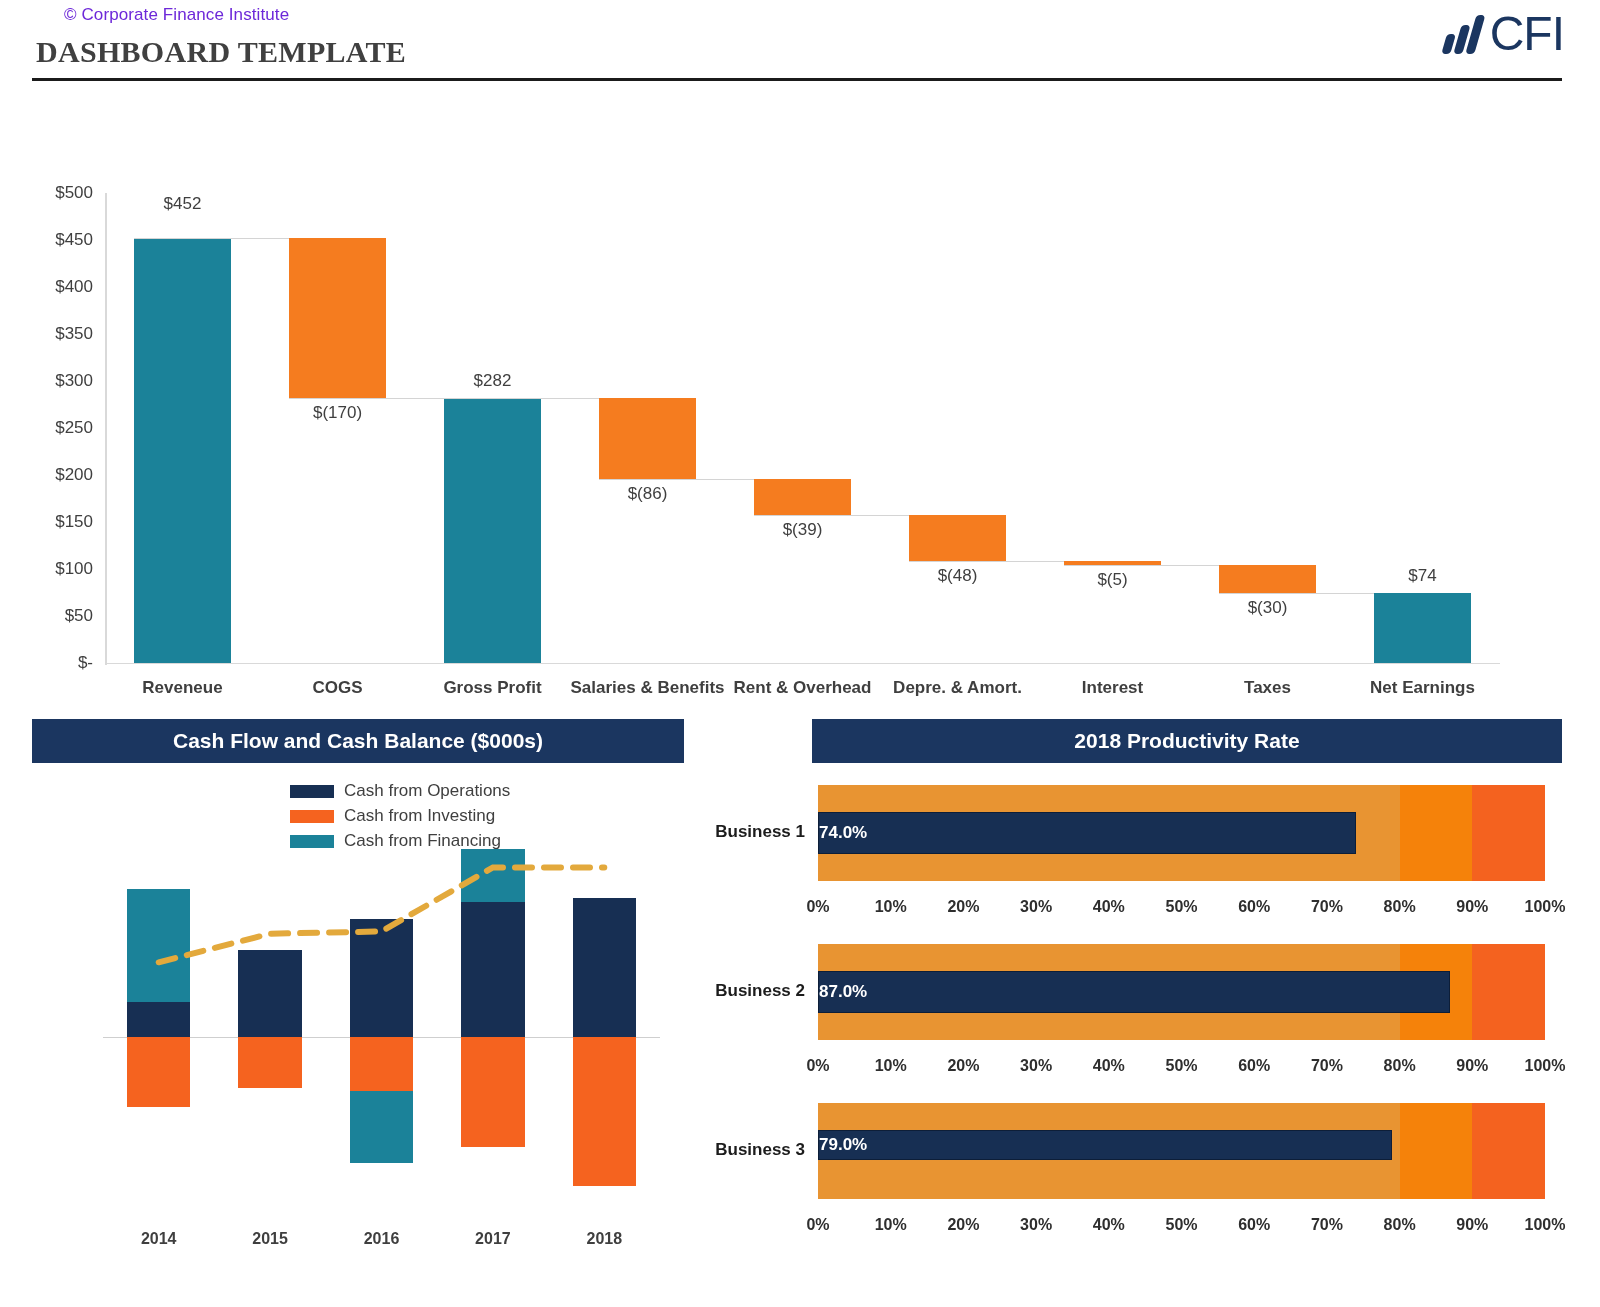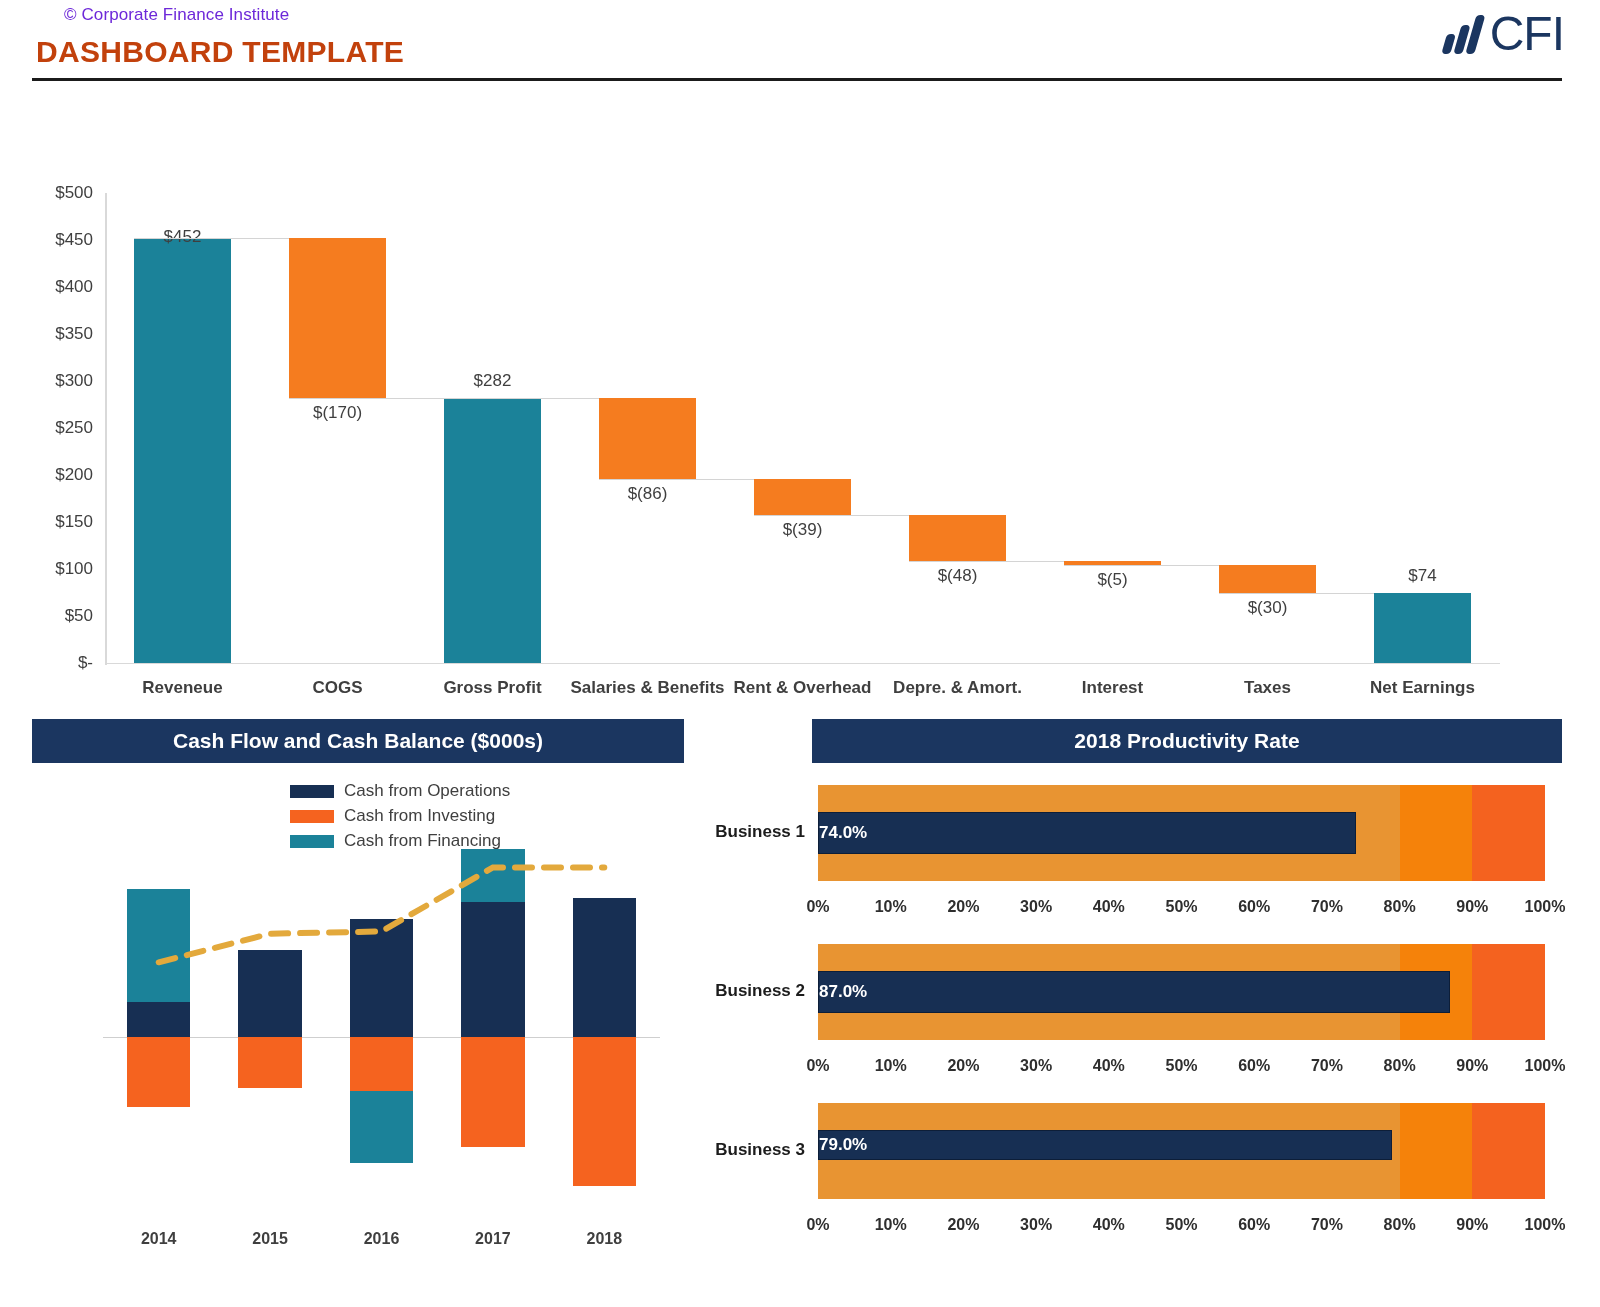--- a/index.html
+++ b/index.html
@@ -11,22 +11,23 @@
   }
   .page { position: relative; width: 1600px; height: 1307px; }
 
   
   .copyright {
     position: absolute; left: 32px; top: 5px;
     font-size: 17px; color: #6d28d9; letter-spacing: .1px; margin-left: 32px;
   }
   .main-title {
     position: absolute; left: 36px; top: 35px;
-    font-size: 30px; font-weight: bold; color: #c2410c;
+    font-size: 30px; font-weight: bold; color: #404040;
     letter-spacing: .3px;
+    font-family: Liberation Serif, serif;
   }
   .logo {
     position: absolute; right: 36px; top: 10px;
     display: flex; align-items: center; gap: 4px;
   }
   .logo-bars { display: flex; align-items: flex-end; gap: 3px; height: 40px;
                transform: skewX(-16deg); }
   .logo-bars i { display: block; width: 9px; background: #1b3660; border-radius: 4px; }
   .logo-bars i:nth-child(1) { height: 20px; }
   .logo-bars i:nth-child(2) { height: 29px; }
@@ -122,21 +123,21 @@
       <div class="ylabel" style="top: 295px; right: 1507px;">$200</div>
       <div class="ylabel" style="top: 248px; right: 1507px;">$250</div>
       <div class="ylabel" style="top: 201px; right: 1507px;">$300</div>
       <div class="ylabel" style="top: 154px; right: 1507px;">$350</div>
       <div class="ylabel" style="top: 107px; right: 1507px;">$400</div>
       <div class="ylabel" style="top: 60px; right: 1507px;">$450</div>
       <div class="ylabel" style="top: 13px; right: 1507px;">$500</div>
       <div class="axisline" style="left: 105px; top: 13px; width: 2px; height: 472px; background: rgb(217, 217, 217);"></div>
       <div class="axisline" style="left: 105px; top: 483px; width: 1395px; height: 1px; background: rgb(217, 217, 217);"></div>
       <div class="bar" style="left: 134.45px; top: 58.12px; width: 96.1px; height: 424.88px; background: rgb(27, 130, 153);"></div>
-      <div class="dlabel" style="left: 182.5px; top: 47px;">$452</div>
+      <div class="dlabel" style="left: 182.5px; top: 14px;">$452</div>
       <div class="connector" style="left: 134.45px; top: 58.12px; width: 155px;"></div>
       <div class="bar" style="left: 289.45px; top: 58.12px; width: 96.1px; height: 159.8px; background: rgb(245, 124, 31);"></div>
       <div class="dlabel" style="left: 337.5px; top: 222.92px;">$(170)</div>
       <div class="connector" style="left: 289.45px; top: 217.92px; width: 155px;"></div>
       <div class="bar" style="left: 444.45px; top: 217.92px; width: 96.1px; height: 265.08px; background: rgb(27, 130, 153);"></div>
       <div class="dlabel" style="left: 492.5px; top: 190.92px;">$282</div>
       <div class="connector" style="left: 444.45px; top: 217.92px; width: 155px;"></div>
       <div class="bar" style="left: 599.45px; top: 217.92px; width: 96.1px; height: 80.84px; background: rgb(245, 124, 31);"></div>
       <div class="dlabel" style="left: 647.5px; top: 303.76px;">$(86)</div>
       <div class="connector" style="left: 599.45px; top: 298.76px; width: 155px;"></div>

